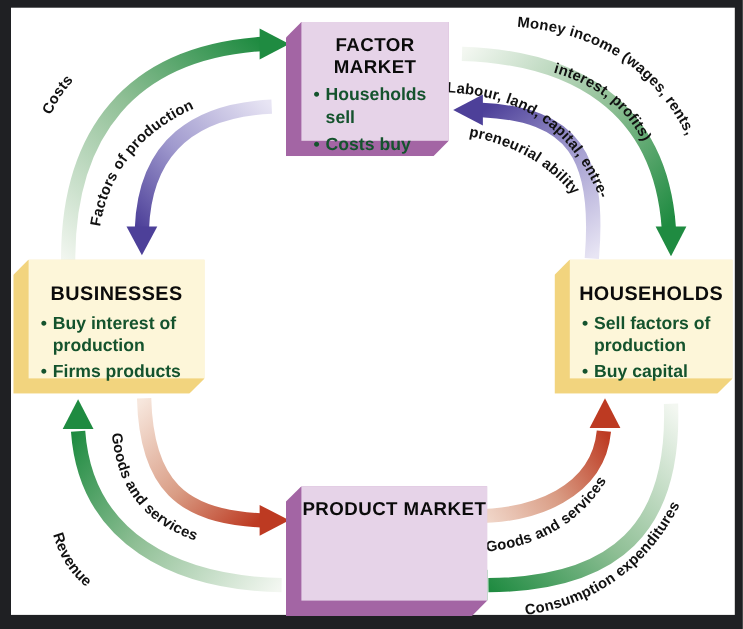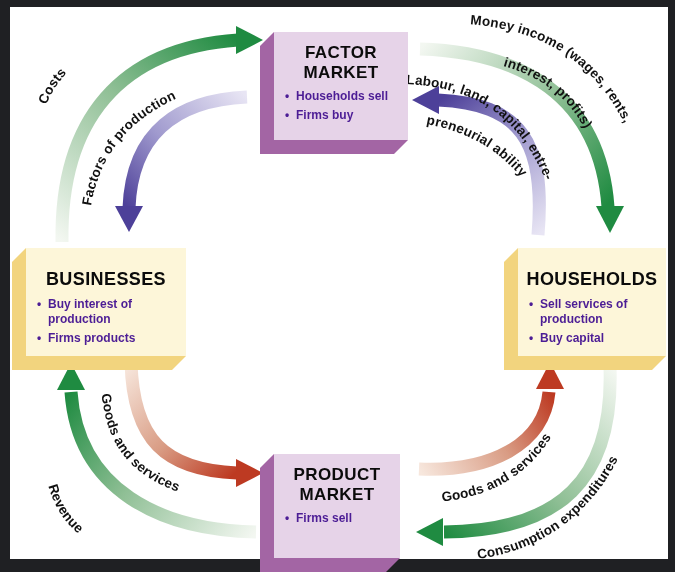--- a/index.html
+++ b/index.html
@@ -11,45 +11,45 @@
   .canvas {
     position:absolute; left:10px; top:7px; right:7px; bottom:13px;
     background:#ffffff;
   }
   svg.flows { position:absolute; left:0; top:0; display:block; }
   .lbl {
     font-family:"Liberation Sans", sans-serif;
     font-weight:bold; font-size:13.5px; fill:#111111; letter-spacing:0.2px;
   }
   
-  .box { position:absolute;margin-top:12px; }
+  .box { position:absolute; }
   .box .edge {
     position:absolute; inset:0;
     clip-path: polygon(0 14px, 14px 0, 100% 0, 100% calc(100% - 14px), calc(100% - 14px) 100%, 0 100%);
   }
   .box.market .edge { background:#a365a4; }
   .box.actor  .edge { background:#f2d47e; }
   .box .panel { position:absolute; left:14px; top:0; right:0; bottom:14px; }
   .box.market .panel { background:#e6d3e8; }
   .box.actor  .panel { background:#fdf6d9; }
   .box .title {
     font-weight:bold; color:#0b0b0b; text-align:center;
     font-size:17px; line-height:1.15; letter-spacing:0.4px; padding-top:11px;
   }
   .box.actor .title { font-size:18px; padding-top:21px; }
   .bullets { padding:7px 4px 0 10px; }
   .bullet {
     position:relative; padding-left:12px; margin-bottom:3px;
-    font-weight:bold; font-size:12px; line-height:1.3; color:#4c1d95;
+    font-weight:bold; font-size:16px; line-height:1.3; color:#14532d;
   }
   .bullet::before { content:"•"; position:absolute; left:1px; }
   #box-factor     { left:260px; top:20px;  width:148px; height:122px; }
   #box-businesses { left:12px;  top:236px; width:174px; height:122px;text-decoration:underline; }
   #box-households { left:504px; top:236px; width:162px; height:122px;border-radius:15px; }
-  #box-product    { left:260px; top:442px; width:140px; height:118px; }
+  #box-product    { left:260px; top:442px; width:183px; height:118px; }
 </style>
 </head>
 <body>
 
 <div class="stage">
   <div class="canvas"></div>
 
   <svg class="flows" width="675" height="572" viewBox="0 0 675 572">
     <defs>
       <linearGradient id="g-green-tl" gradientUnits="userSpaceOnUse" x1="62" y1="242" x2="238" y2="40">
@@ -140,49 +140,48 @@
     <text class="lbl"><textPath href="#lp-goods-br" startOffset="6">Goods and services</textPath></text>
     <text class="lbl"><textPath href="#lp-consum" startOffset="8">Consumption expenditures</textPath></text>
   </svg>
 
   <div class="box market" id="box-factor">
     <div class="edge"></div>
     <div class="panel">
       <div class="title">FACTOR MARKET</div>
       <div class="bullets">
         <div class="bullet">Households sell</div>
-        <div class="bullet">Firms buy</div>
+        <div class="bullet">Costs buy</div>
       </div>
     </div>
   </div>
 
   <div class="box actor" id="box-businesses">
     <div class="edge"></div>
     <div class="panel">
       <div class="title">BUSINESSES</div>
       <div class="bullets">
         <div class="bullet">Buy interest of production</div>
         <div class="bullet">Firms products</div>
       </div>
     </div>
   </div>
 
   <div class="box actor" id="box-households">
     <div class="edge"></div>
     <div class="panel">
       <div class="title">HOUSEHOLDS</div>
       <div class="bullets">
-        <div class="bullet">Sell services of production</div>
+        <div class="bullet">Sell factors of production</div>
         <div class="bullet">Buy capital</div>
       </div>
     </div>
   </div>
 
   <div class="box market" id="box-product">
     <div class="edge"></div>
     <div class="panel">
       <div class="title">PRODUCT MARKET</div>
       <div class="bullets">
-        <div class="bullet">Firms sell</div>
       </div>
     </div>
   </div>
 </div>
 
 </body></html>

